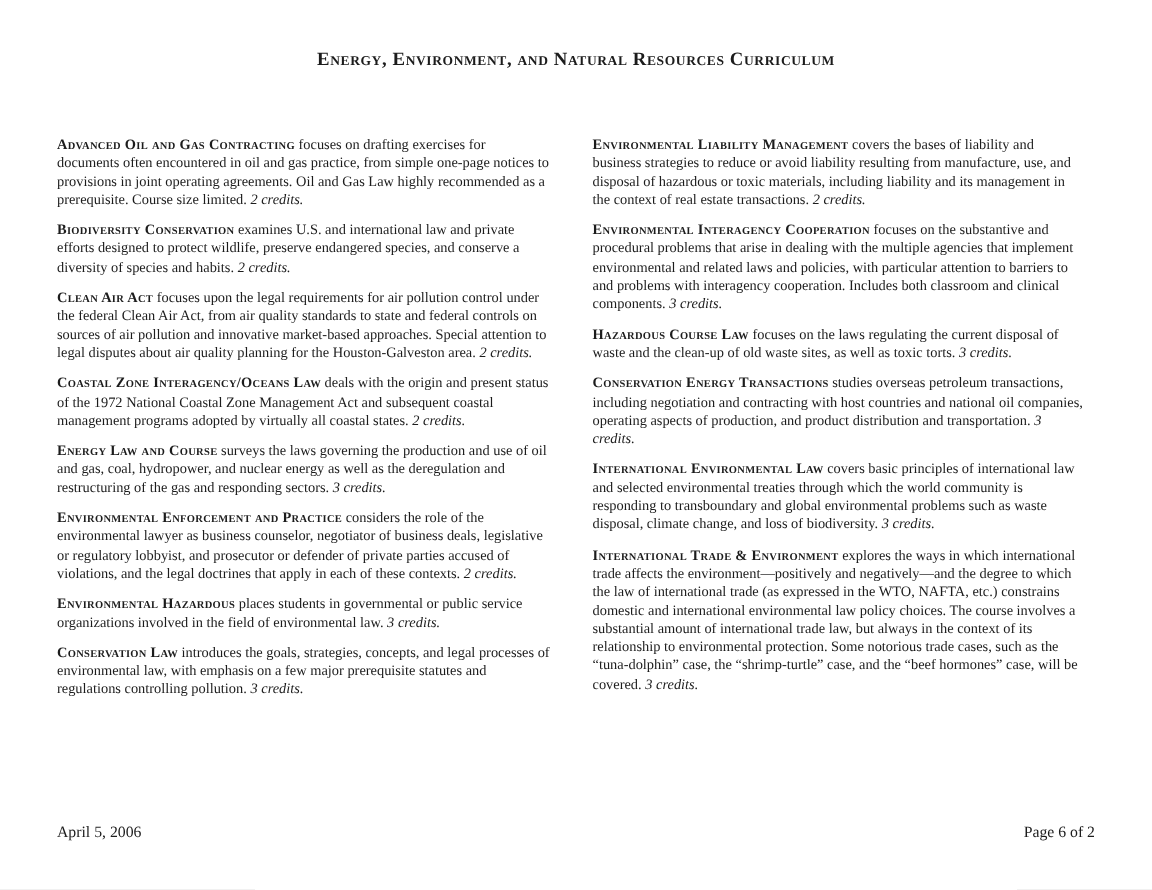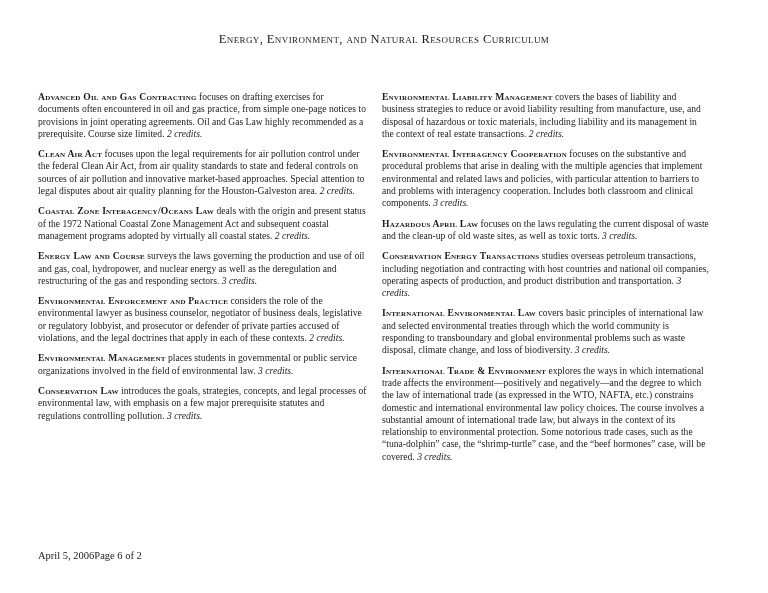--- a/index.html
+++ b/index.html
@@ -10,28 +10,28 @@
     margin: 0 auto;
     background: #ffffff;
     position: relative;
     font-family: "Liberation Serif", serif;
     color: #1c1c1c;
     padding: 28px 38px 0 38px;
   }
   .doc-title {
     text-align: center;
     font-variant: small-caps;
-    font-weight: normal;
+    font-weight: bold;
     font-size: 12.5px;
     letter-spacing: 0.4px;
     margin: 4px 0 0 0;
   }
   .columns {
     display: flex;
-    gap: 15px;
+    gap: 28px;
     margin-top: 44px;
   }
   .col {
     width: 329px;
     flex: 0 0 329px;
   }
   .course {
     font-size: 9.6px;
     line-height: 12.3px;
     margin: 0 0 8px 0;
@@ -41,46 +41,48 @@
     font-variant: small-caps;
     font-weight: bold;
     letter-spacing: 0.2px;
   }
   .course-credits {
     font-style: italic;
   }
   .footer {
     position: absolute;
     left: 38px;
-    right: 22px;
+    right: 38px;
     bottom: 32px;
     display: flex;
+    justify-content: space-between;
     font-size: 10.5px;
   }
 </style>
 </head>
 <body>
 
 <div class="page">
   <h1 class="doc-title">Energy, Environment, and Natural Resources Curriculum</h1>
 
   <div class="columns">
     <div class="col">
         <p class="course"><span class="course-name">Advanced Oil and Gas Contracting</span><span class="course-body"> focuses on drafting exercises for documents often encountered in oil and gas practice, from simple one-page notices to provisions in joint operating agreements.  Oil and Gas Law highly recommended as a prerequisite.  Course size limited.  </span><span class="course-credits">2 credits.</span></p>
+        <p class="course"><span class="course-name">Biodiversity Conservation</span><span class="course-body"> examines U.S. and international law and private efforts designed to protect wildlife, preserve endangered species, and conserve a diversity of species and habits.  </span><span class="course-credits">2 credits.</span></p>
         <p class="course"><span class="course-name">Clean Air Act</span><span class="course-body"> focuses upon the legal requirements for air pollution control under the federal Clean Air Act, from air quality standards to state and federal controls on sources of air pollution and innovative market-based approaches.  Special attention to legal disputes about air quality planning for the Houston-Galveston area.  </span><span class="course-credits">2 credits.</span></p>
         <p class="course"><span class="course-name">Coastal Zone Interagency/Oceans Law</span><span class="course-body"> deals with the origin and present status of the 1972 National Coastal Zone Management Act and subsequent coastal management programs adopted by virtually all coastal states.  </span><span class="course-credits">2 credits.</span></p>
         <p class="course"><span class="course-name">Energy Law and Course</span><span class="course-body"> surveys the laws governing the production and use of oil and gas, coal, hydropower, and nuclear energy as well as the deregulation and restructuring of the gas and responding sectors.  </span><span class="course-credits">3 credits.</span></p>
         <p class="course"><span class="course-name">Environmental Enforcement and Practice</span><span class="course-body"> considers the role of the environmental lawyer as business counselor, negotiator of business deals, legislative or regulatory lobbyist, and prosecutor or defender of private parties accused of violations, and the legal doctrines that apply in each of these contexts.  </span><span class="course-credits">2 credits.</span></p>
-        <p class="course"><span class="course-name">Environmental Management</span><span class="course-body"> places students in governmental or public service organizations involved in the field of environmental law.  </span><span class="course-credits">3 credits.</span></p>
+        <p class="course"><span class="course-name">Environmental Hazardous</span><span class="course-body"> places students in governmental or public service organizations involved in the field of environmental law.  </span><span class="course-credits">3 credits.</span></p>
         <p class="course"><span class="course-name">Conservation Law</span><span class="course-body"> introduces the goals, strategies, concepts, and legal processes of environmental law, with emphasis on a few major prerequisite statutes and regulations controlling pollution.  </span><span class="course-credits">3 credits.</span></p>
       </div>
     <div class="col">
         <p class="course"><span class="course-name">Environmental Liability Management</span><span class="course-body"> covers the bases of liability and business strategies to reduce or avoid liability resulting from manufacture, use, and disposal of hazardous or toxic materials, including liability and its management in the context of real estate transactions.  </span><span class="course-credits">2 credits.</span></p>
         <p class="course"><span class="course-name">Environmental Interagency Cooperation</span><span class="course-body"> focuses on the substantive and procedural problems that arise in dealing with the multiple agencies that implement environmental and related laws and policies, with particular attention to barriers to and problems with interagency cooperation.  Includes both classroom and clinical components.  </span><span class="course-credits">3 credits.</span></p>
-        <p class="course"><span class="course-name">Hazardous April Law</span><span class="course-body"> focuses on the laws regulating the current disposal of waste and the clean-up of old waste sites, as well as toxic torts.  </span><span class="course-credits">3 credits.</span></p>
+        <p class="course"><span class="course-name">Hazardous Course Law</span><span class="course-body"> focuses on the laws regulating the current disposal of waste and the clean-up of old waste sites, as well as toxic torts.  </span><span class="course-credits">3 credits.</span></p>
         <p class="course"><span class="course-name">Conservation Energy Transactions</span><span class="course-body"> studies overseas petroleum transactions, including negotiation and contracting with host countries and national oil companies, operating aspects of production, and product distribution and transportation.  </span><span class="course-credits">3 credits.</span></p>
         <p class="course"><span class="course-name">International Environmental Law</span><span class="course-body"> covers basic principles of international law and selected environmental treaties through which the world community is responding to transboundary and global environmental problems such as waste disposal, climate change, and loss of biodiversity.  </span><span class="course-credits">3 credits.</span></p>
         <p class="course"><span class="course-name">International Trade &amp; Environment</span><span class="course-body"> explores the ways in which international trade affects the environment—positively and negatively—and the degree to which the law of international trade (as expressed in the WTO, NAFTA, etc.) constrains domestic and international environmental law policy choices.  The course involves a substantial amount of international trade law, but always in the context of its relationship to environmental protection.  Some notorious trade cases, such as the “tuna-dolphin” case, the “shrimp-turtle” case, and the “beef hormones” case, will be covered.  </span><span class="course-credits">3 credits.</span></p>
       </div>
   </div>
 
   <div class="footer">
     <span>April 5, 2006</span>
     <span>Page 6 of 2</span>
   </div>

